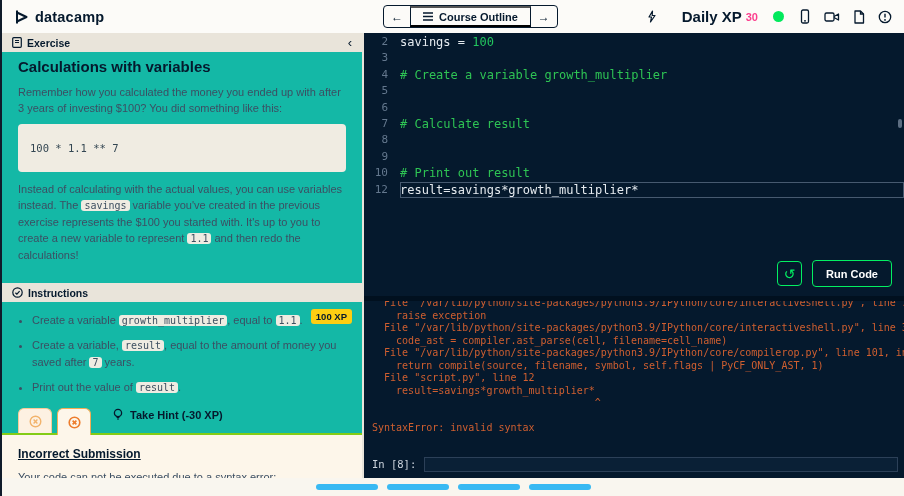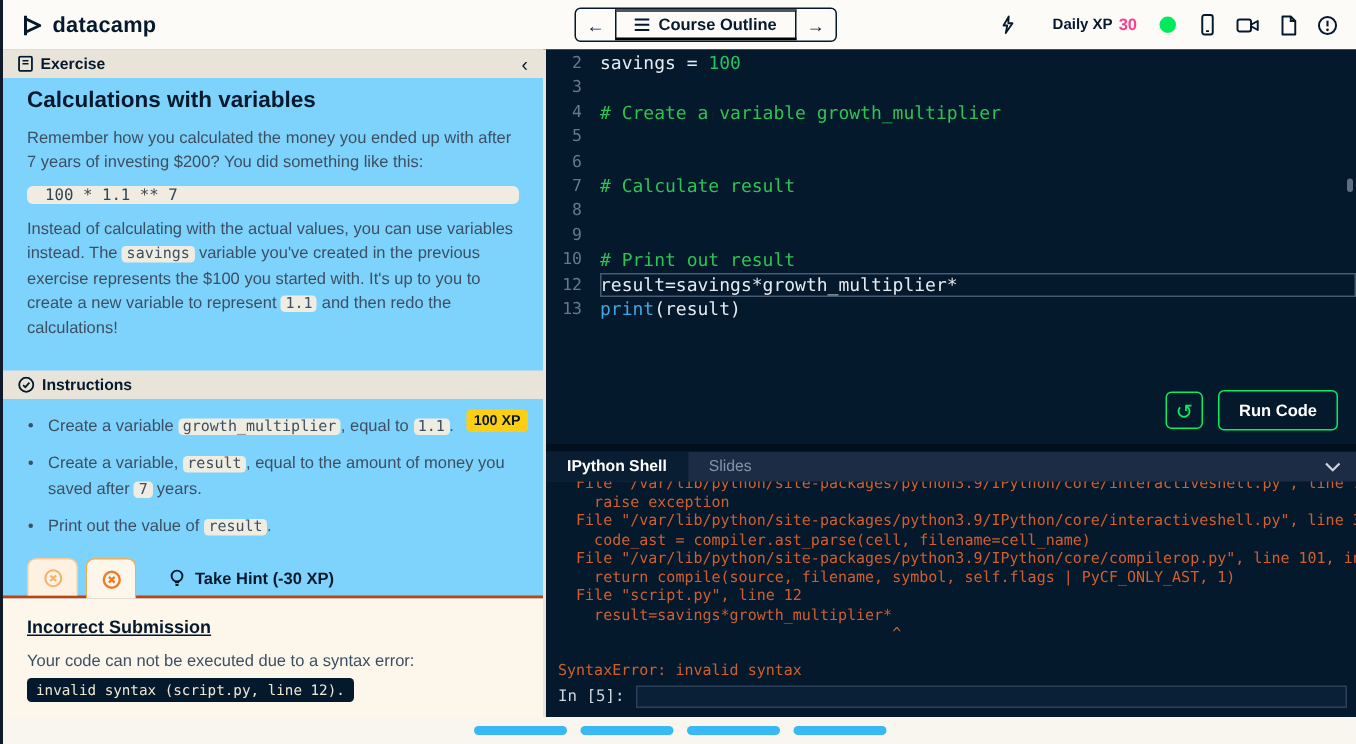--- a/index.html
+++ b/index.html
@@ -14,50 +14,50 @@
   .logo-text { font-size:14.5px; font-weight:bold; color:#05192d; letter-spacing:.2px; }
   .nav-group { position:absolute; left:381px; top:5px; display:flex; height:23px;
                border:1.5px solid #05192d; border-radius:4px; background:#fcfbf8; overflow:hidden; }
   .nav-btn { width:26px; display:flex; align-items:center; justify-content:center;
              font-size:12px; color:#05192d; background:none; border:none; cursor:pointer; }
   .nav-mid { display:flex; align-items:center; gap:6px; padding:0 12px; font-size:11px;
              font-weight:bold; color:#05192d; border-left:1.5px solid #05192d;
              border-right:1.5px solid #05192d; background:none; cursor:pointer; }
   .top-right { margin-left:auto; display:flex; align-items:center; gap:13px; }
   .xp-wrap { display:flex; align-items:center; gap:4px; }
-  .xp-label { font-size:10px; font-weight:bold; color:#05192d;margin-left:20px; }
+  .xp-label { font-size:15px; font-weight:bold; color:#05192d;margin-left:20px; }
   .xp-value { font-size:11px; font-weight:bold; color:#fb3e8d; }
   .status-dot { width:11px; height:11px; border-radius:50%; background:#02e95c; margin:0 2px; }
   .tb-icon { display:flex; align-items:center; }
 
   
   .exercise-panel { position:absolute; top:33px; left:0; width:360px; bottom:18px;
-                    background:#7dd3fc; overflow:hidden; display:flex; flex-direction:column; }
+                    background:#14b8a6; overflow:hidden; display:flex; flex-direction:column; }
   .panel-header { flex:none; height:19px; background:#e9e4da; display:flex; align-items:center;
                   gap:5px; padding:0 10px; }
   .panel-header-label { font-size:10.5px; font-weight:bold; color:#05192d; }
   .collapse-btn { margin-left:auto; background:none; border:none; color:#05192d;
                   font-size:13px; line-height:1; cursor:pointer; }
   .panel-body { flex:1; overflow:hidden; display:flex; flex-direction:column; }
   .ex-title { margin:6px 16px 0; font-size:15px; font-weight:bold; color:#05192d; }
   .para { margin:9px 16px 0; font-size:11px; line-height:16px; color:#3c4f63; }
-  .codeblock { margin:8px 16px 0; background:#f0ece2; border-radius:4px; padding:0 12px;
+  .codeblock { margin:8px 16px 0; background:#f0ece2; border-radius:4px; padding:18px 12px;
                font-family:"DejaVu Sans Mono", monospace; font-size:10.5px; color:#334652; }
   .ic { font-family:"DejaVu Sans Mono", monospace; font-size:10px; background:#efece2;
         border-radius:3px; padding:0 3px; color:#3d4f60; }
   .instructions-bar { margin-top:20px; height:19px; background:#e9e4da; display:flex;
                       align-items:center; gap:5px; padding:0 10px; flex:none; }
   .instructions-label { font-size:10.5px; font-weight:bold; color:#05192d; }
   .xp-badge { margin-left:auto; background:#fdce12; color:#05192d; font-size:9.5px;
               font-weight:bold; padding:2px 5px; border-radius:3px;margin-top:48px; }
   ul.bullets { margin:10px 0 0; padding:0 14px 0 30px; }
   ul.bullets li { font-size:11px; line-height:16px; color:#3c4f63; margin-bottom:8px; }
 
-  .attempt-row { margin-top:4px; display:flex; align-items:flex-end; padding-left:16px;
-                 border-bottom:2px solid #c2410c; flex:none; }
+  .attempt-row { margin-top:4px; display:flex; align-items:flex-start; padding-left:16px;
+                 border-bottom:2px solid #84cc16; flex:none; }
   .attempt-tab { width:34px; height:25px; border:1.5px solid #f8cb97; border-bottom:none;
                  border-radius:6px 6px 0 0; background:#fdf1e2; display:flex; align-items:center;
                  justify-content:center; margin-right:5px; cursor:pointer; }
   .attempt-tab.active { border-color:#f5ad54; background:#fdf6ea; height:27px;
                         margin-bottom:-2px; }
   .hint-btn { margin-left:16px; margin-bottom:5px; display:flex; align-items:center; gap:6px;
               font-size:11px; font-weight:bold; color:#05192d; background:none; border:none;
               cursor:pointer; font-family:inherit; }
 
   .feedback { flex:1; background:#fdf6ea; padding:12px 16px 0; }
@@ -197,21 +197,21 @@
             <rect x="0.7" y="0.7" width="8.6" height="9.6" rx="1" fill="none" stroke="#05192d" stroke-width="1.2"></rect>
             <path d="M3 3.5h4M3 5.5h4" stroke="#05192d" stroke-width="1"></path>
           </svg>
       </span>
       <span class="panel-header-label">Exercise</span>
       <button class="collapse-btn">‹</button>
     </div>
 
     <div class="panel-body">
       <h1 class="ex-title">Calculations with variables</h1>
-      <p class="para">Remember how you calculated the money you ended up with after 7 years of investing $200? You did something like this:</p>
+      <p class="para">Remember how you calculated the money you ended up with after 3 years of investing $100? You did something like this:</p>
       <pre class="codeblock">100 * 1.1 ** 7</pre>
       <p class="para">Instead of calculating with the actual values, you can use variables instead. The <code class="ic">savings</code> variable you've created in the previous exercise represents the $100 you started with. It's up to you to create a new variable to represent <code class="ic">1.1</code> and then redo the calculations!</p>
 
       <div class="instructions-bar">
         <span>
           <svg width="11" height="11" viewBox="0 0 11 11">
               <circle cx="5.5" cy="5.5" r="4.7" fill="none" stroke="#05192d" stroke-width="1.2"></circle>
               <path d="M3.4 5.7 l1.5 1.4 l2.7 -3" fill="none" stroke="#05192d" stroke-width="1.2"></path>
             </svg>
         </span>
@@ -299,47 +299,34 @@
             <span class="lc"></span>
           </div>
           <div class="cl">
             <span class="ln">10</span>
             <span class="lc"><span class="tk-cm"># Print out result</span></span>
           </div>
           <div class="cl cur">
             <span class="ln">12</span>
             <span class="lc"><span class="tk-t">result=savings*growth_multiplier*</span></span>
           </div>
-          <div class="cl">
-            <span class="ln">13</span>
-            <span class="lc"><span class="tk-fn">print</span><span class="tk-t">(result)</span></span>
-          </div>
         </div>
       <span class="scroll-thumb"></span>
       <div class="editor-actions">
         <button class="reset-btn">↺</button>
         <button class="run-btn">Run Code</button>
       </div>
     </div>
 
     <div class="splitter"></div>
 
     <div class="shell">
-      <div class="shell-tabbar">
-        <button class="shell-tab active">IPython Shell</button>
-        <button class="shell-tab">Slides</button>
-        <button class="shell-chevron">
-          <svg width="11" height="7" viewBox="0 0 11 7">
-              <path d="M1 1 L5.5 5.5 L10 1" fill="none" stroke="#cdd6e0" stroke-width="1.5"></path>
-            </svg>
-        </button>
-      </div>
       <div class="shell-output"><div class="sl clipped">  File "/var/lib/python/site-packages/python3.9/IPython/core/interactiveshell.py", line 73, in excepthook</div><div class="sl">    raise exception</div><div class="sl">  File "/var/lib/python/site-packages/python3.9/IPython/core/interactiveshell.py", line 3140, in run_cell</div><div class="sl">    code_ast = compiler.ast_parse(cell, filename=cell_name)</div><div class="sl">  File "/var/lib/python/site-packages/python3.9/IPython/core/compilerop.py", line 101, in ast_parse</div><div class="sl">    return compile(source, filename, symbol, self.flags | PyCF_ONLY_AST, 1)</div><div class="sl">  File "script.py", line 12</div><div class="sl">    result=savings*growth_multiplier*</div><div class="sl">                                     ^</div><div class="sl">&nbsp;</div><div class="sl">SyntaxError: invalid syntax</div></div>
       <div class="shell-prompt">
-        <span>In [5]:</span>
+        <span>In [8]:</span>
         <input class="prompt-input" style="">
       </div>
     </div>
   </section>
 
   <footer class="footer">
       <span class="pill"></span>
       <span class="pill"></span>
       <span class="pill"></span>
       <span class="pill"></span>

